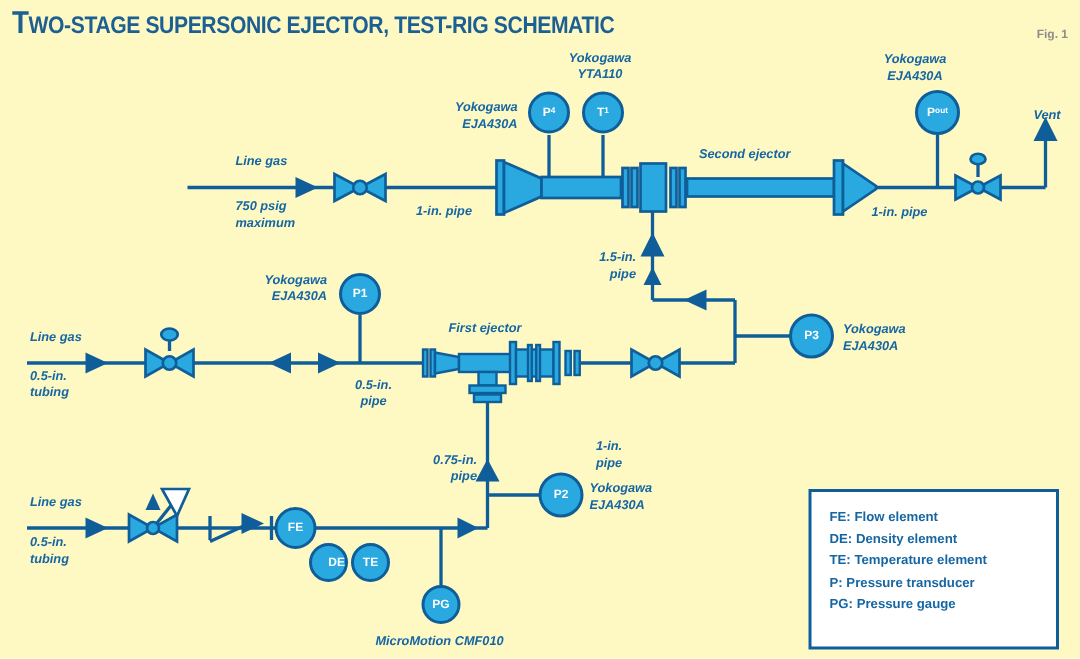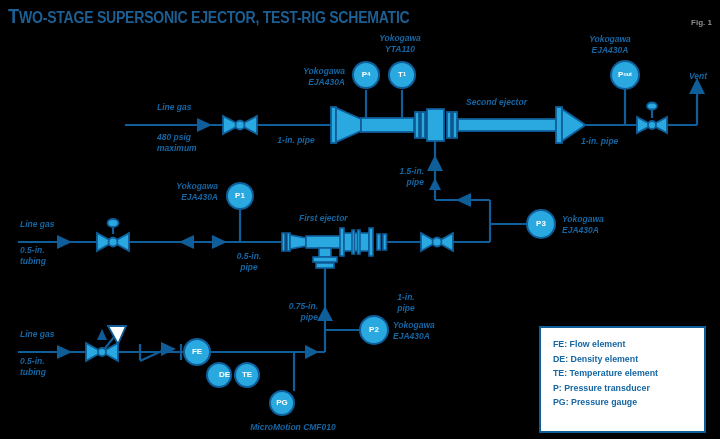--- a/index.html
+++ b/index.html
@@ -1,16 +1,16 @@
 <!DOCTYPE html>
 <html><head>
 <meta charset="utf-8">
 <style>
   html,body{margin:0;padding:0;background:#fff;}
-  #stage{position:relative;width:720px;height:439px;background:#000000;overflow:hidden;
+  #stage{position:relative;width:720px;height:439px;background:#fef9c3;overflow:hidden;
          font-family:"Liberation Sans", sans-serif;}
   #title{position:absolute;left:8px;top:4px;font-size:16px;font-weight:bold;color:#1c5f93;
          letter-spacing:-0.3px;transform:scaleX(0.88);transform-origin:0 0;white-space:nowrap;}
   #title::first-letter{font-size:21px;}
   #fig{position:absolute;right:8px;top:18px;font-size:8px;color:#8c8c8c;font-weight:bold;}
   .lbl{position:absolute;font-size:8.5px;font-weight:bold;color:#1566a3;line-height:10.5px;}
   .lbl span{display:block;white-space:nowrap;font-style:italic;}
   .ctr{text-align:center;} .rgt{text-align:right;}
   svg{position:absolute;left:0;top:0;}
   .inst{position:absolute;border-radius:50%;background:#29a9e0;border:2px solid #0f5e9a;
@@ -155,21 +155,21 @@
   </div>
   <div class="inst" style="left:183px;top:338px;width:28px;height:28px;">
     <span>FE</span>
   </div>
   <div class="inst" style="left:206px;top:362px;width:26px;height:26px;justify-content:flex-end;">
     <span>DE</span>
   </div>
   <div class="inst" style="left:234px;top:362px;width:26px;height:26px;">
     <span>TE</span>
   </div>
-  <div class="inst" style="left:269px;top:390px;width:26px;height:26px;">
+  <div class="inst" style="left:281px;top:390px;width:26px;height:26px;">
     <span>PG</span>
   </div>
 
   <div class="lbl ctr" style="left:368px;top:33px;width:64px;">
     <span>Yokogawa</span>
       <span>YTA110</span>
   </div>
   <div class="lbl rgt" style="left:283px;top:66px;width:62px;">
     <span>Yokogawa</span>
       <span>EJA430A</span>
@@ -178,21 +178,21 @@
     <span>Yokogawa</span>
       <span>EJA430A</span>
   </div>
   <div class="lbl ctr" style="left:684px;top:71px;width:28px;">
     <span>Vent</span>
   </div>
   <div class="lbl" style="left:157px;top:102px;">
     <span>Line gas</span>
   </div>
   <div class="lbl" style="left:157px;top:132px;">
-    <span>480 psig</span>
+    <span>750 psig</span>
       <span>maximum</span>
   </div>
   <div class="lbl ctr" style="left:270px;top:135px;width:52px;">
     <span>1-in. pipe</span>
   </div>
   <div class="lbl" style="left:466px;top:97px;">
     <span>Second ejector</span>
   </div>
   <div class="lbl" style="left:581px;top:136px;">
     <span>1-in. pipe</span>

